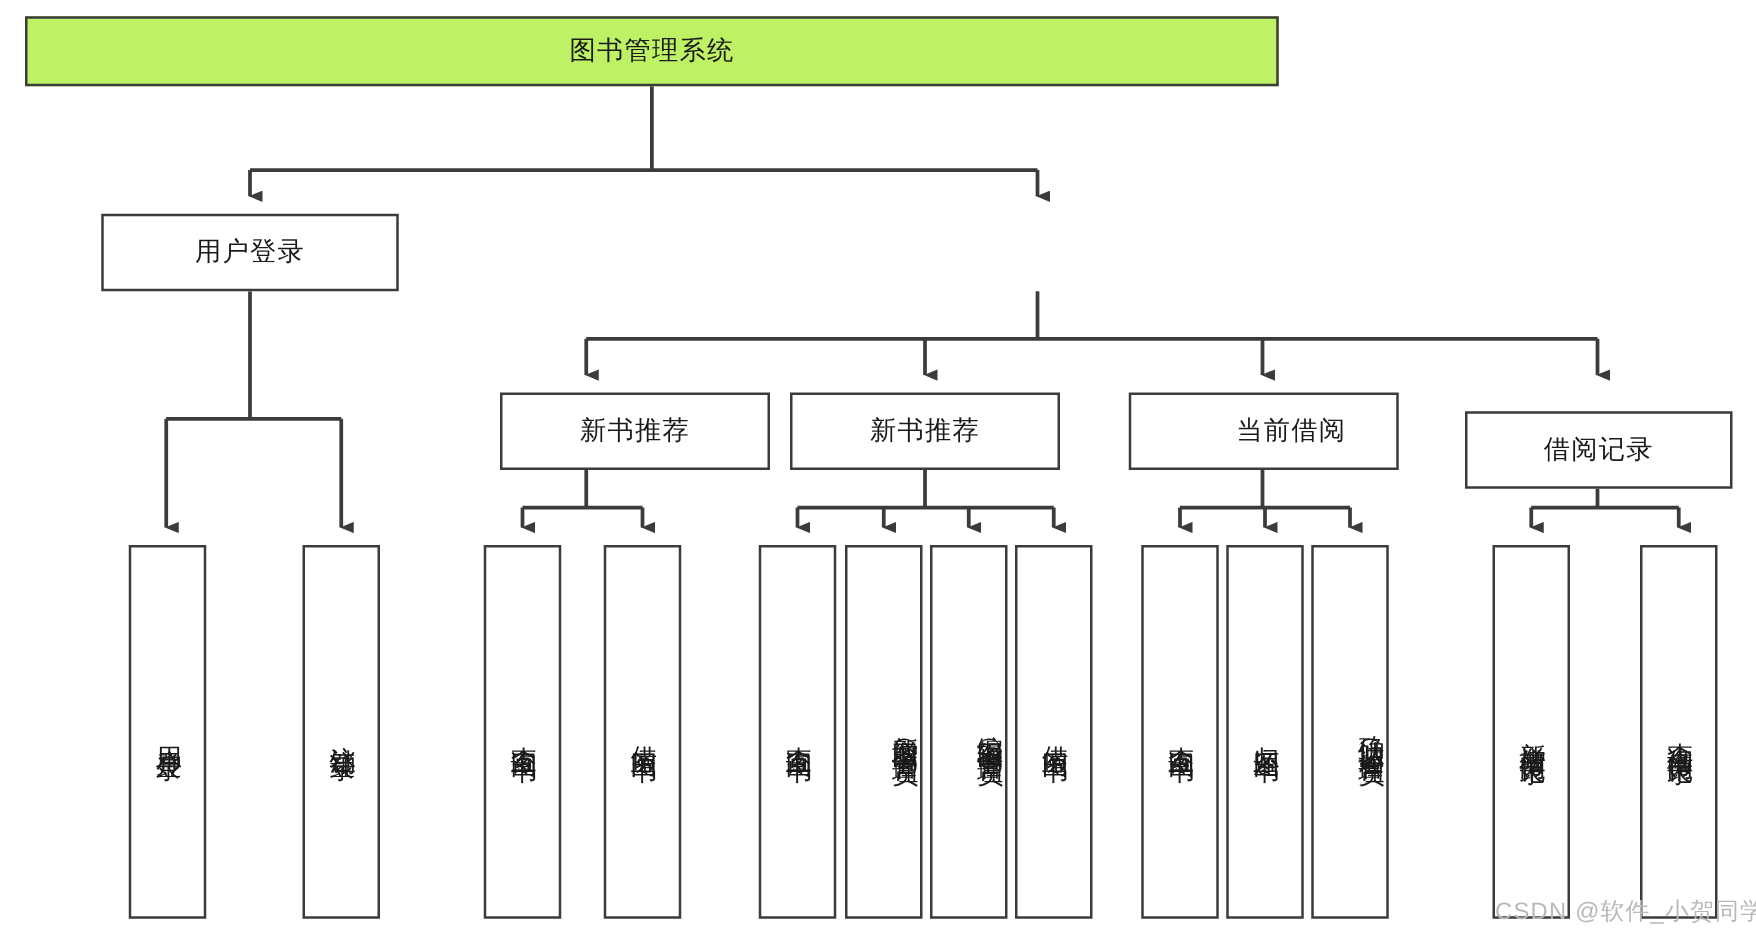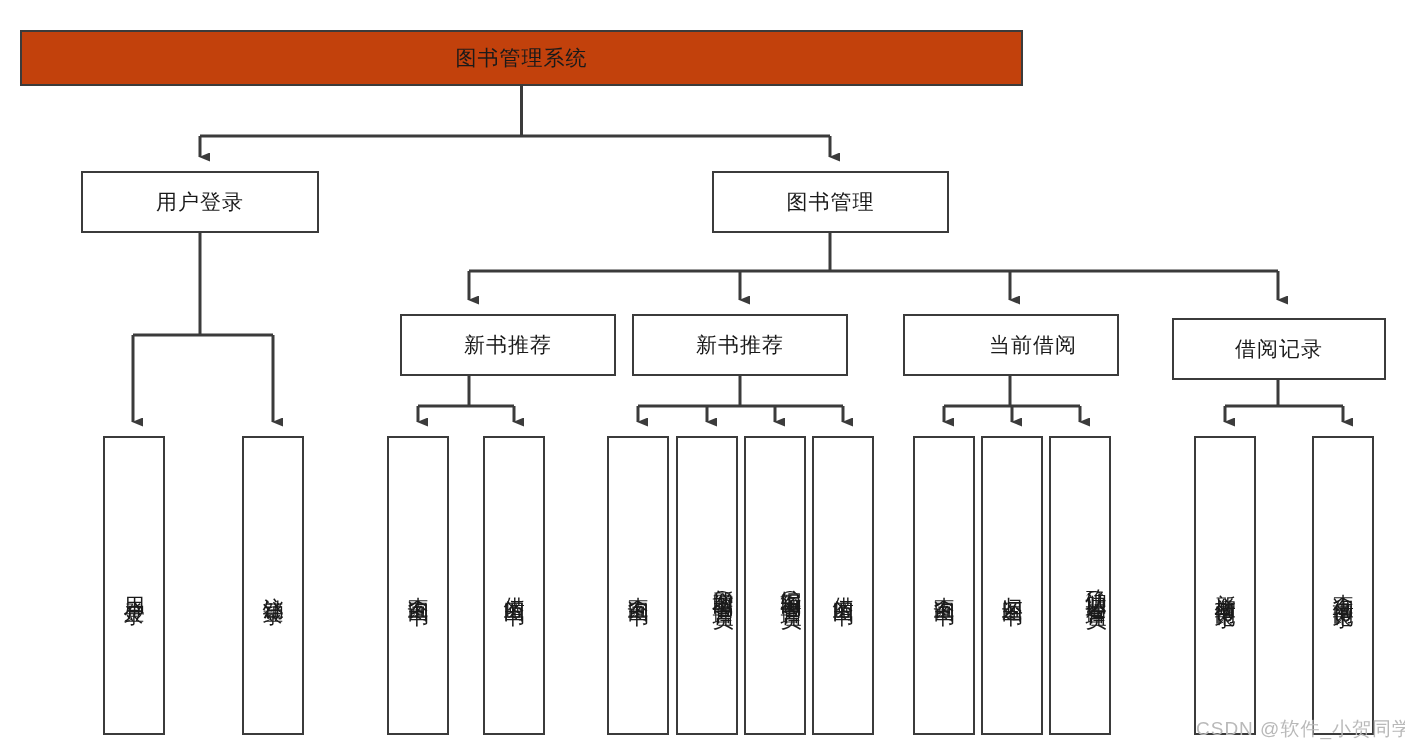--- a/index.html
+++ b/index.html
@@ -115,41 +115,38 @@
       <path d="M 1012 406 L 1012 422" marker-end="url(#arrowhead)"></path>
       <path d="M 1080 406 L 1080 422" marker-end="url(#arrowhead)"></path>
 
       <path d="M 1278 376 L 1278 406"></path>
       <path d="M 1225 406 L 1343 406"></path>
       <path d="M 1225 406 L 1225 422" marker-end="url(#arrowhead)"></path>
       <path d="M 1343 406 L 1343 422" marker-end="url(#arrowhead)"></path>
     </g>
   </svg>
 
-  <div class="node horizontal" style="left: 20px; top: 13px; width: 1003px; height: 56px; border-color: rgb(59, 59, 59); background: #c2410c; color: rgb(26, 26, 26); margin-top: 17px;">
+  <div class="node horizontal" style="left: 20px; top: 13px; width: 1003px; height: 56px; border-color: rgb(59, 59, 59); background: #bef264; color: rgb(26, 26, 26);">
     <span>图书管理系统</span>
   </div>
 
   <div class="node horizontal" style="left: 81px; top: 171px; width: 238px; height: 62px; border-color: rgb(59, 59, 59); background: rgb(255, 255, 255); color: rgb(26, 26, 26);">
     <span>用户登录</span>
-  </div>
-  <div class="node horizontal" style="left: 712px; top: 171px; width: 237px; height: 62px; border-color: rgb(59, 59, 59); background: rgb(255, 255, 255); color: rgb(26, 26, 26);">
-    <span>图书管理</span>
   </div>
 
   <div class="node horizontal" style="left: 362px; top: 314px; width: 216px; height: 62px; border-color: rgb(59, 59, 59); background: rgb(255, 255, 255); color: rgb(26, 26, 26); margin-left: 38px;">
     <span>新书推荐</span>
   </div>
   <div class="node horizontal" style="left: 632px; top: 314px; width: 216px; height: 62px; border-color: rgb(59, 59, 59); background: rgb(255, 255, 255); color: rgb(26, 26, 26);">
     <span>新书推荐</span>
   </div>
   <div class="node horizontal" style="left: 903px; top: 314px; width: 216px; height: 62px; border-color: rgb(59, 59, 59); background: rgb(255, 255, 255); color: rgb(26, 26, 26); padding-left: 44px;">
     <span>当前借阅</span>
   </div>
-  <div class="node horizontal" style="left: 1172px; top: 318px; width: 214px; height: 62px; border-color: rgb(59, 59, 59); background: rgb(255, 255, 255); color: rgb(26, 26, 26);">
+  <div class="node horizontal" style="left: 1172px; top: 329px; width: 214px; height: 62px; border-color: rgb(59, 59, 59); background: rgb(255, 255, 255); color: rgb(26, 26, 26);">
     <span>借阅记录</span>
   </div>
 
   <div class="node vertical" style="left: 103px; top: 436px; width: 62px; height: 299px; border-color: rgb(59, 59, 59); background: rgb(255, 255, 255); color: rgb(26, 26, 26);">
     <span class="vtext">用户登录</span>
   </div>
   <div class="node vertical" style="left: 242px; top: 436px; width: 62px; height: 299px; border-color: rgb(59, 59, 59); background: rgb(255, 255, 255); color: rgb(26, 26, 26);">
     <span class="vtext">注销登录</span>
   </div>
   <div class="node vertical" style="left: 387px; top: 436px; width: 62px; height: 299px; border-color: rgb(59, 59, 59); background: rgb(255, 255, 255); color: rgb(26, 26, 26);">

